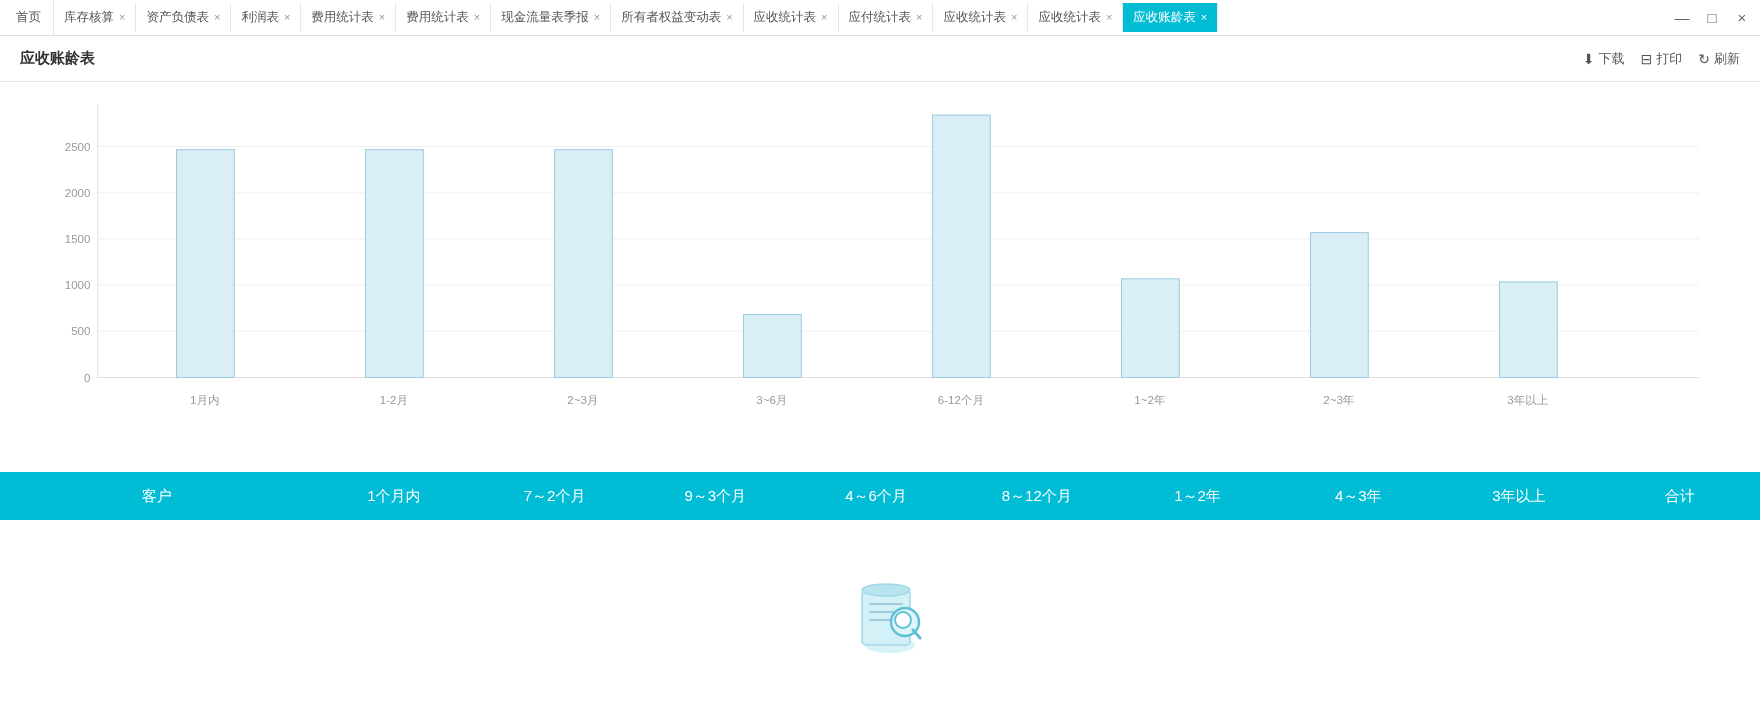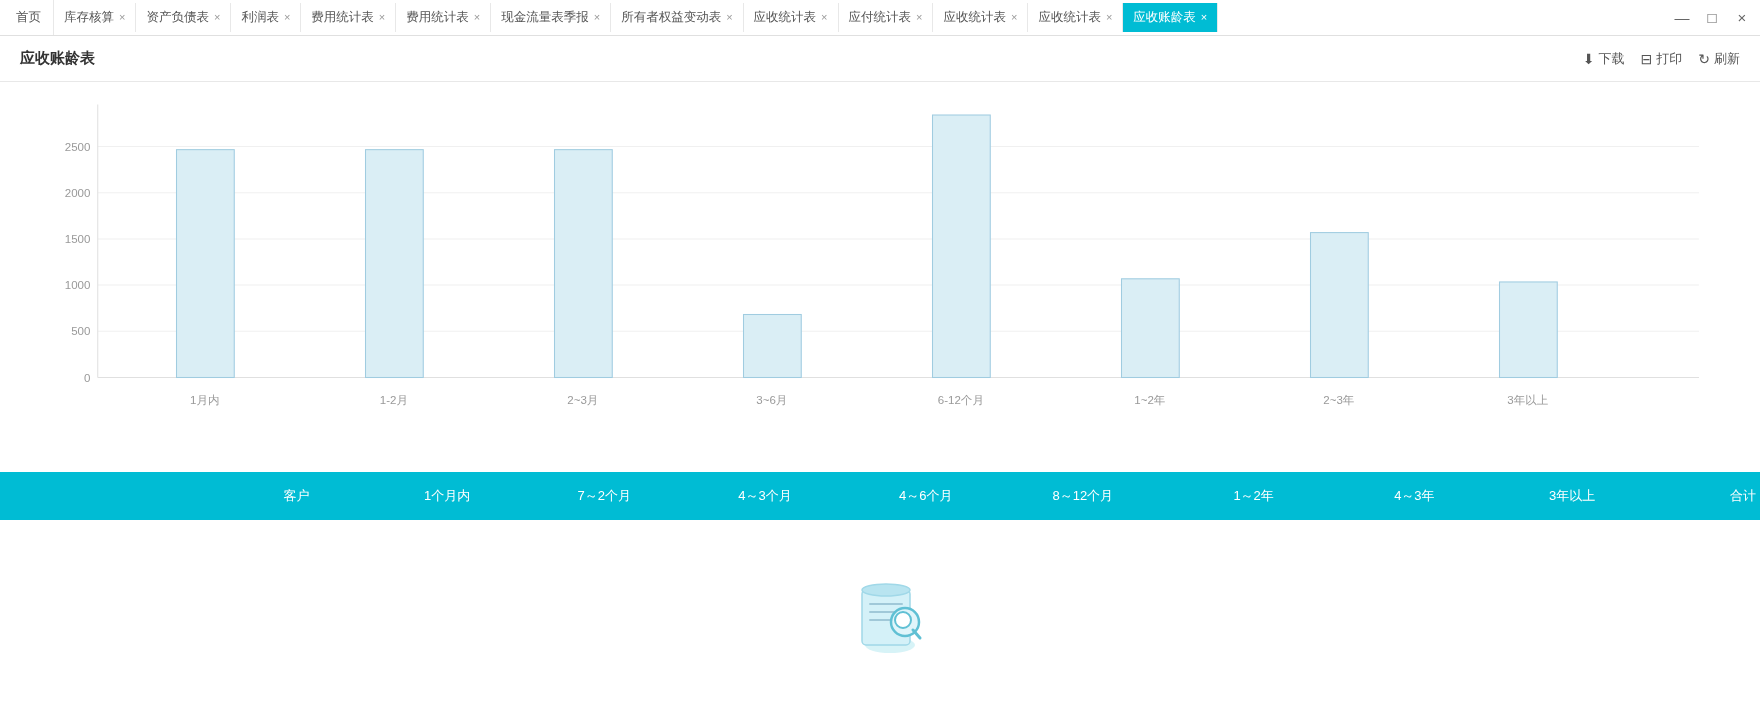--- a/index.html
+++ b/index.html
@@ -122,22 +122,22 @@
     
     .table-header {
       display: flex;
       background: #00bcd4;
       color: #fff;
       height: 48px;
       align-items: center;
     }
     .th-cell {
       flex: 1;
-      text-align: right;
-      font-size: 13px;
+      text-align: center;
+      font-size: 15px;
       font-weight: normal;
       padding: 0 4px;
     }
     .th-cell.customer { flex: 2; }
 
     
     .empty-state {
       display: flex;
       flex-direction: column;
       align-items: center;
@@ -294,21 +294,21 @@
         <rect x="1390" y="169" width="55" height="91" fill="url(#hatch)" stroke="#a0cce0" stroke-width="1"></rect>
         <text x="1417" y="285" text-anchor="middle" font-size="11" fill="#999">3年以上</text>
       </svg>
     </div>
   </div>
 
   <div class="table-header" id="table-header-row">
       <div class="th-cell customer">客户</div>
       <div class="th-cell">1个月内</div>
       <div class="th-cell">7～2个月</div>
-      <div class="th-cell">4～3个月</div>
+      <div class="th-cell">9～3个月</div>
       <div class="th-cell">4～6个月</div>
       <div class="th-cell">8～12个月</div>
       <div class="th-cell">1～2年</div>
       <div class="th-cell">4～3年</div>
       <div class="th-cell">3年以上</div>
       <div class="th-cell">合计</div>
     </div>
 
   <div class="empty-state">
     <div class="empty-icon">

